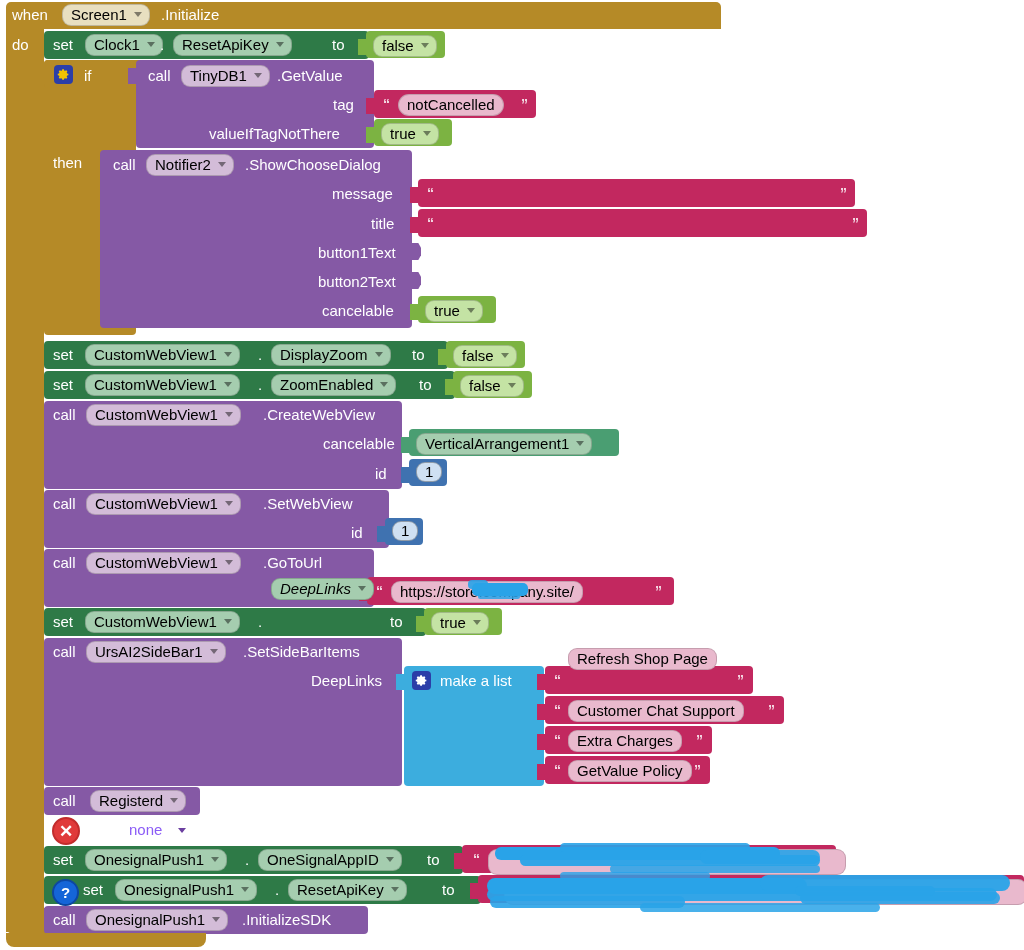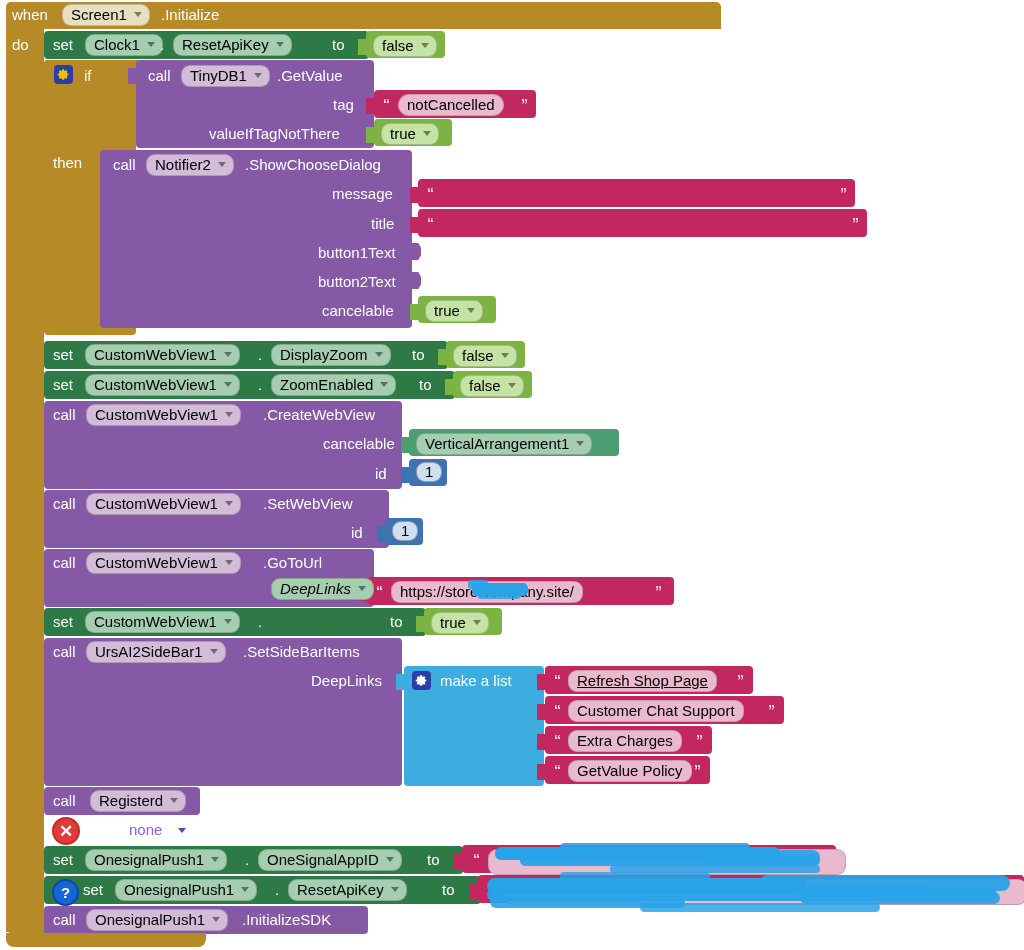--- a/index.html
+++ b/index.html
@@ -360,21 +360,21 @@
         <path fill="#fff" d="M12 8.2a3.8 3.8 0 1 0 0 7.6 3.8 3.8 0 0 0 0-7.6zm0 5.6a1.8 1.8 0 1 1 0-3.6 1.8 1.8 0 0 1 0 3.6z"></path>
         <path fill="#fff" d="M21 13.6v-3.2l-2.3-.4a7 7 0 0 0-.8-1.9l1.3-1.9-2.2-2.2-1.9 1.3a7 7 0 0 0-1.9-.8L12.8 2.2H9.6L9.2 4.5a7 7 0 0 0-1.9.8L5.4 4 3.2 6.2l1.3 1.9a7 7 0 0 0-.8 1.9l-2.3.4v3.2l2.3.4c.2.7.5 1.3.8 1.9L3.2 17.8l2.2 2.2 1.9-1.3c.6.3 1.2.6 1.9.8l.4 2.3h3.2l.4-2.3c.7-.2 1.3-.5 1.9-.8l1.9 1.3 2.2-2.2-1.3-1.9c.3-.6.6-1.2.8-1.9l2.3-.4z"></path>
       </svg>
   </div>
   <div class="lbl" style="position:absolute;left:440px;top:673px;">make a list</div>
 
   <div class="blk text-blk" style="left:545px;top:666px;width:208px;height:28px;">
     <span class="plug" style="background:#c2285f;"></span>
   </div>
   <span class="quote" style="position:absolute;left:554px;top:673px;">“</span>
-  <div class="text-field" style="position:absolute;left:568px;top:670px;text-decoration:underline;">
+  <div class="text-field" style="position:absolute;left:568px;top:648px;">
     <span>Refresh Shop Page</span>
   </div>
   <span class="quote" style="position:absolute;left:737px;top:673px;">”</span>
 
   <div class="blk text-blk" style="left:545px;top:696px;width:239px;height:28px;">
     <span class="plug" style="background:#c2285f;"></span>
   </div>
   <span class="quote" style="position:absolute;left:554px;top:703px;">“</span>
   <div class="text-field" style="position:absolute;left:568px;top:700px;">
     <span>Customer Chat Support</span>

